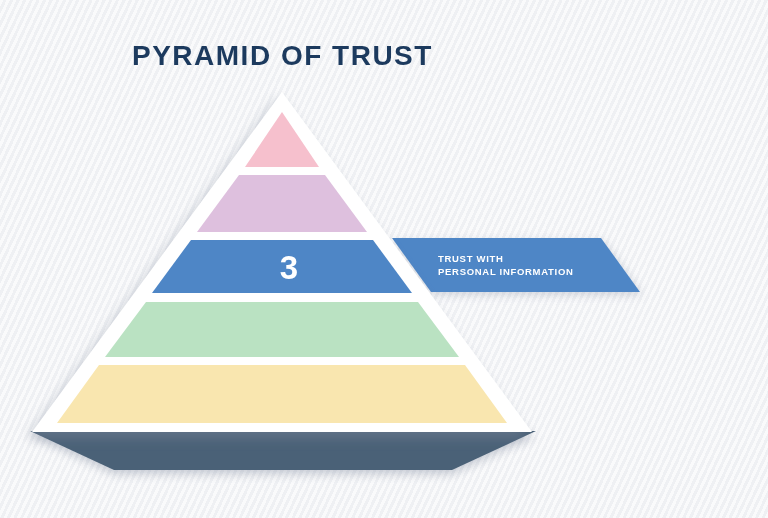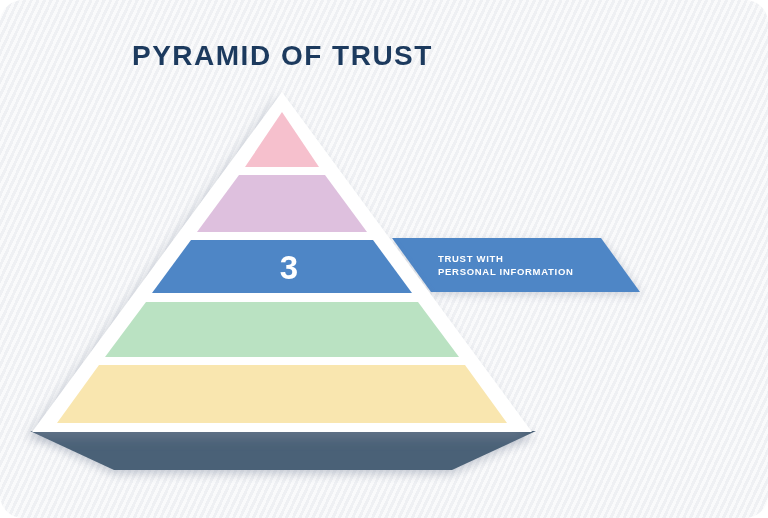--- a/index.html
+++ b/index.html
@@ -14,21 +14,20 @@
   }
   .stage {
     position: relative;
     width: 768px;
     height: 518px;
     background-color: #f4f5f7;
     background-image:
       repeating-linear-gradient(115deg,
         rgba(255,255,255,0.5) 0px, rgba(255,255,255,0.5) 3px,
         rgba(223,226,232,0.25) 3px, rgba(223,226,232,0.25) 6px);
-    border-radius: 23px;
   }
   .page-title {
     position: absolute;
     left: 132px;
     top: 40px;
     font-size: 28px;
     font-weight: 700;
     letter-spacing: 1.5px;
     color: #1c3a5e;
     white-space: nowrap;

